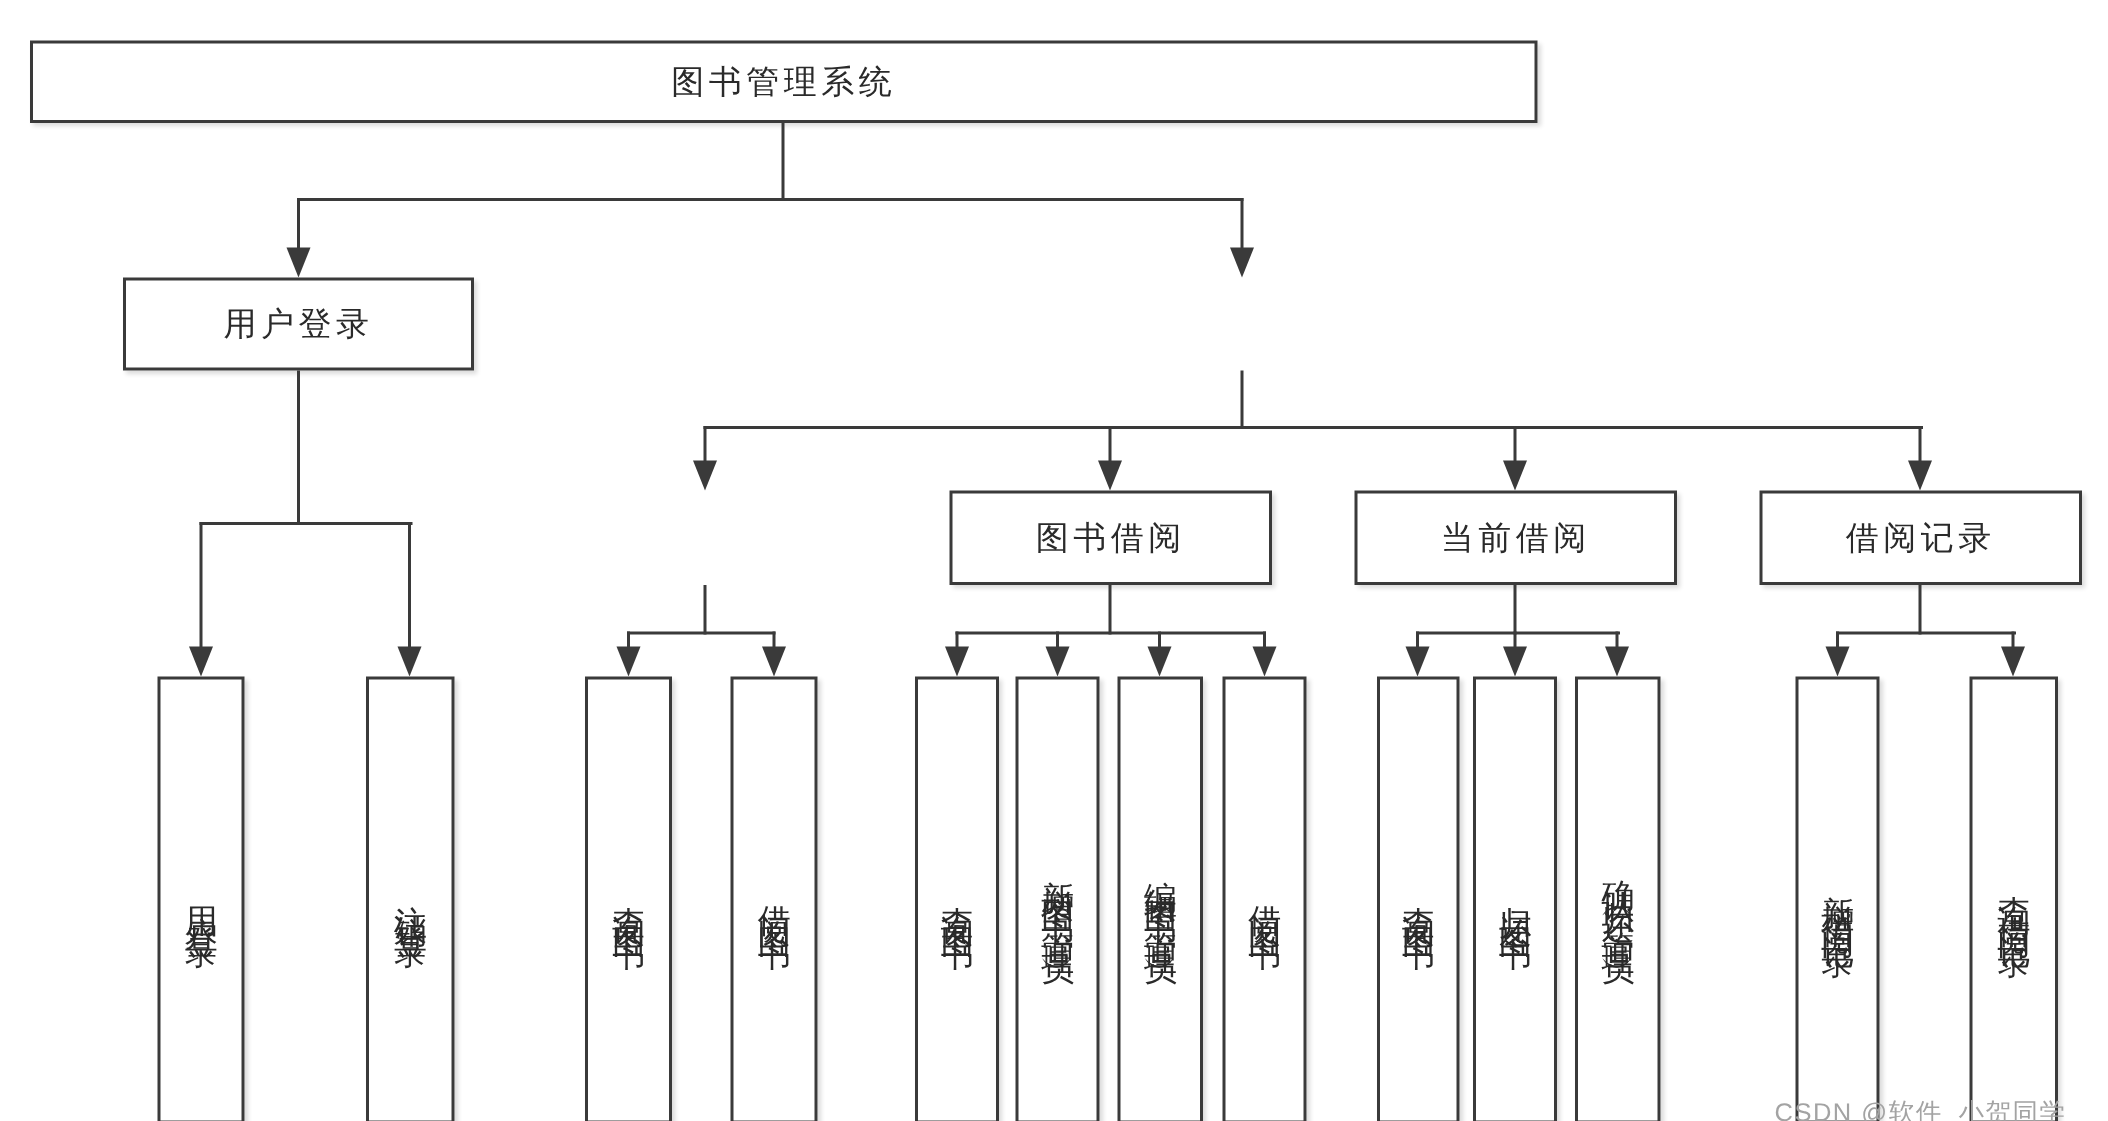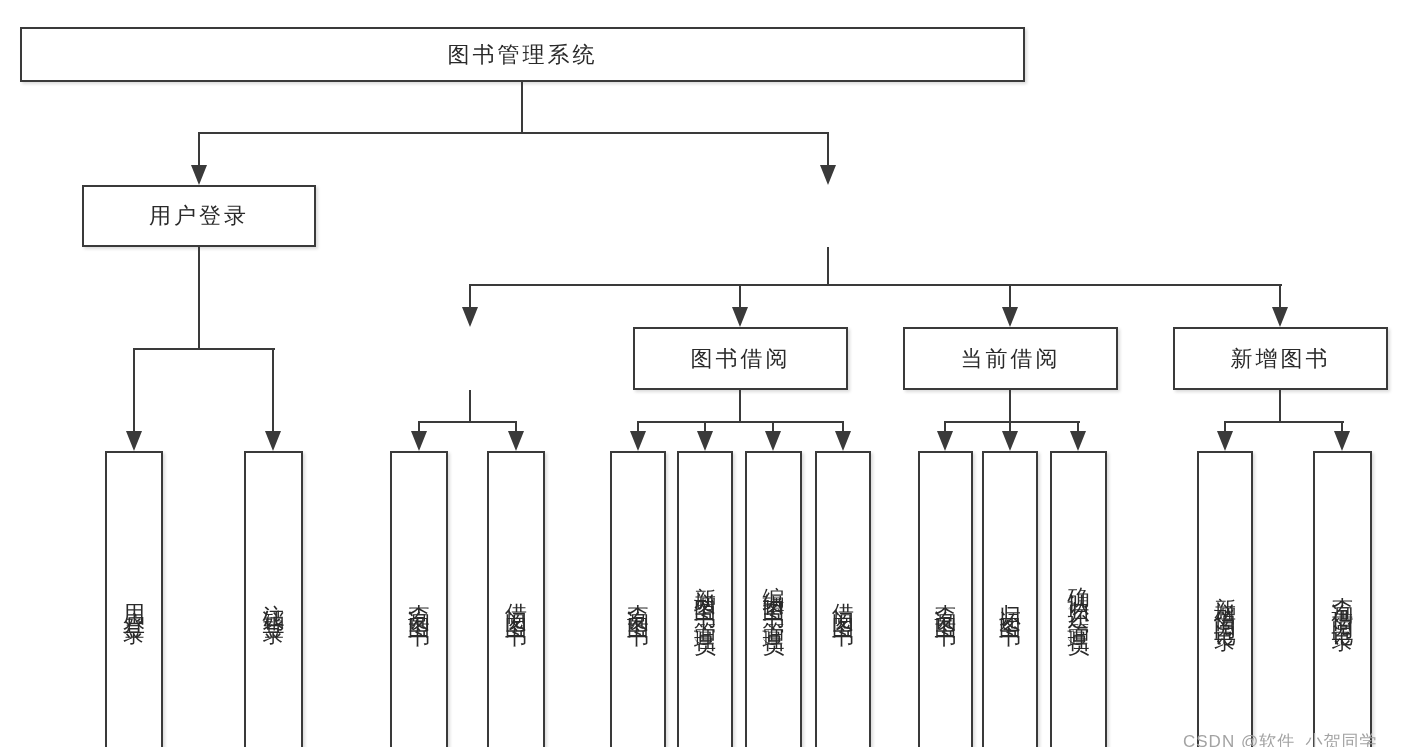--- a/index.html
+++ b/index.html
@@ -91,21 +91,21 @@
   </div>
 
   
   <div class="hbox" style="left:903px;top:313px;width:215px;height:63px">
     <span>当前借阅</span>
   </div>
   <div class="hbox" style="left:633px;top:313px;width:215px;height:63px">
     <span>图书借阅</span>
   </div>
   <div class="hbox" style="left:1173px;top:313px;width:215px;height:63px">
-    <span>新增图书</span>
+    <span>借阅记录</span>
   </div>
 
   
   <div class="grp">
     <div class="vl" style="left:469px;top:376px;height:33px"></div>
     <div class="hl" style="left:418px;top:407px;width:99px"></div>
     <div class="vl" style="left:418px;top:407px;height:12px"></div>
     <div class="arw" style="left:411px;top:417px"></div>
     <div class="vl" style="left:515px;top:407px;height:12px"></div>
     <div class="arw" style="left:508px;top:417px"></div>

